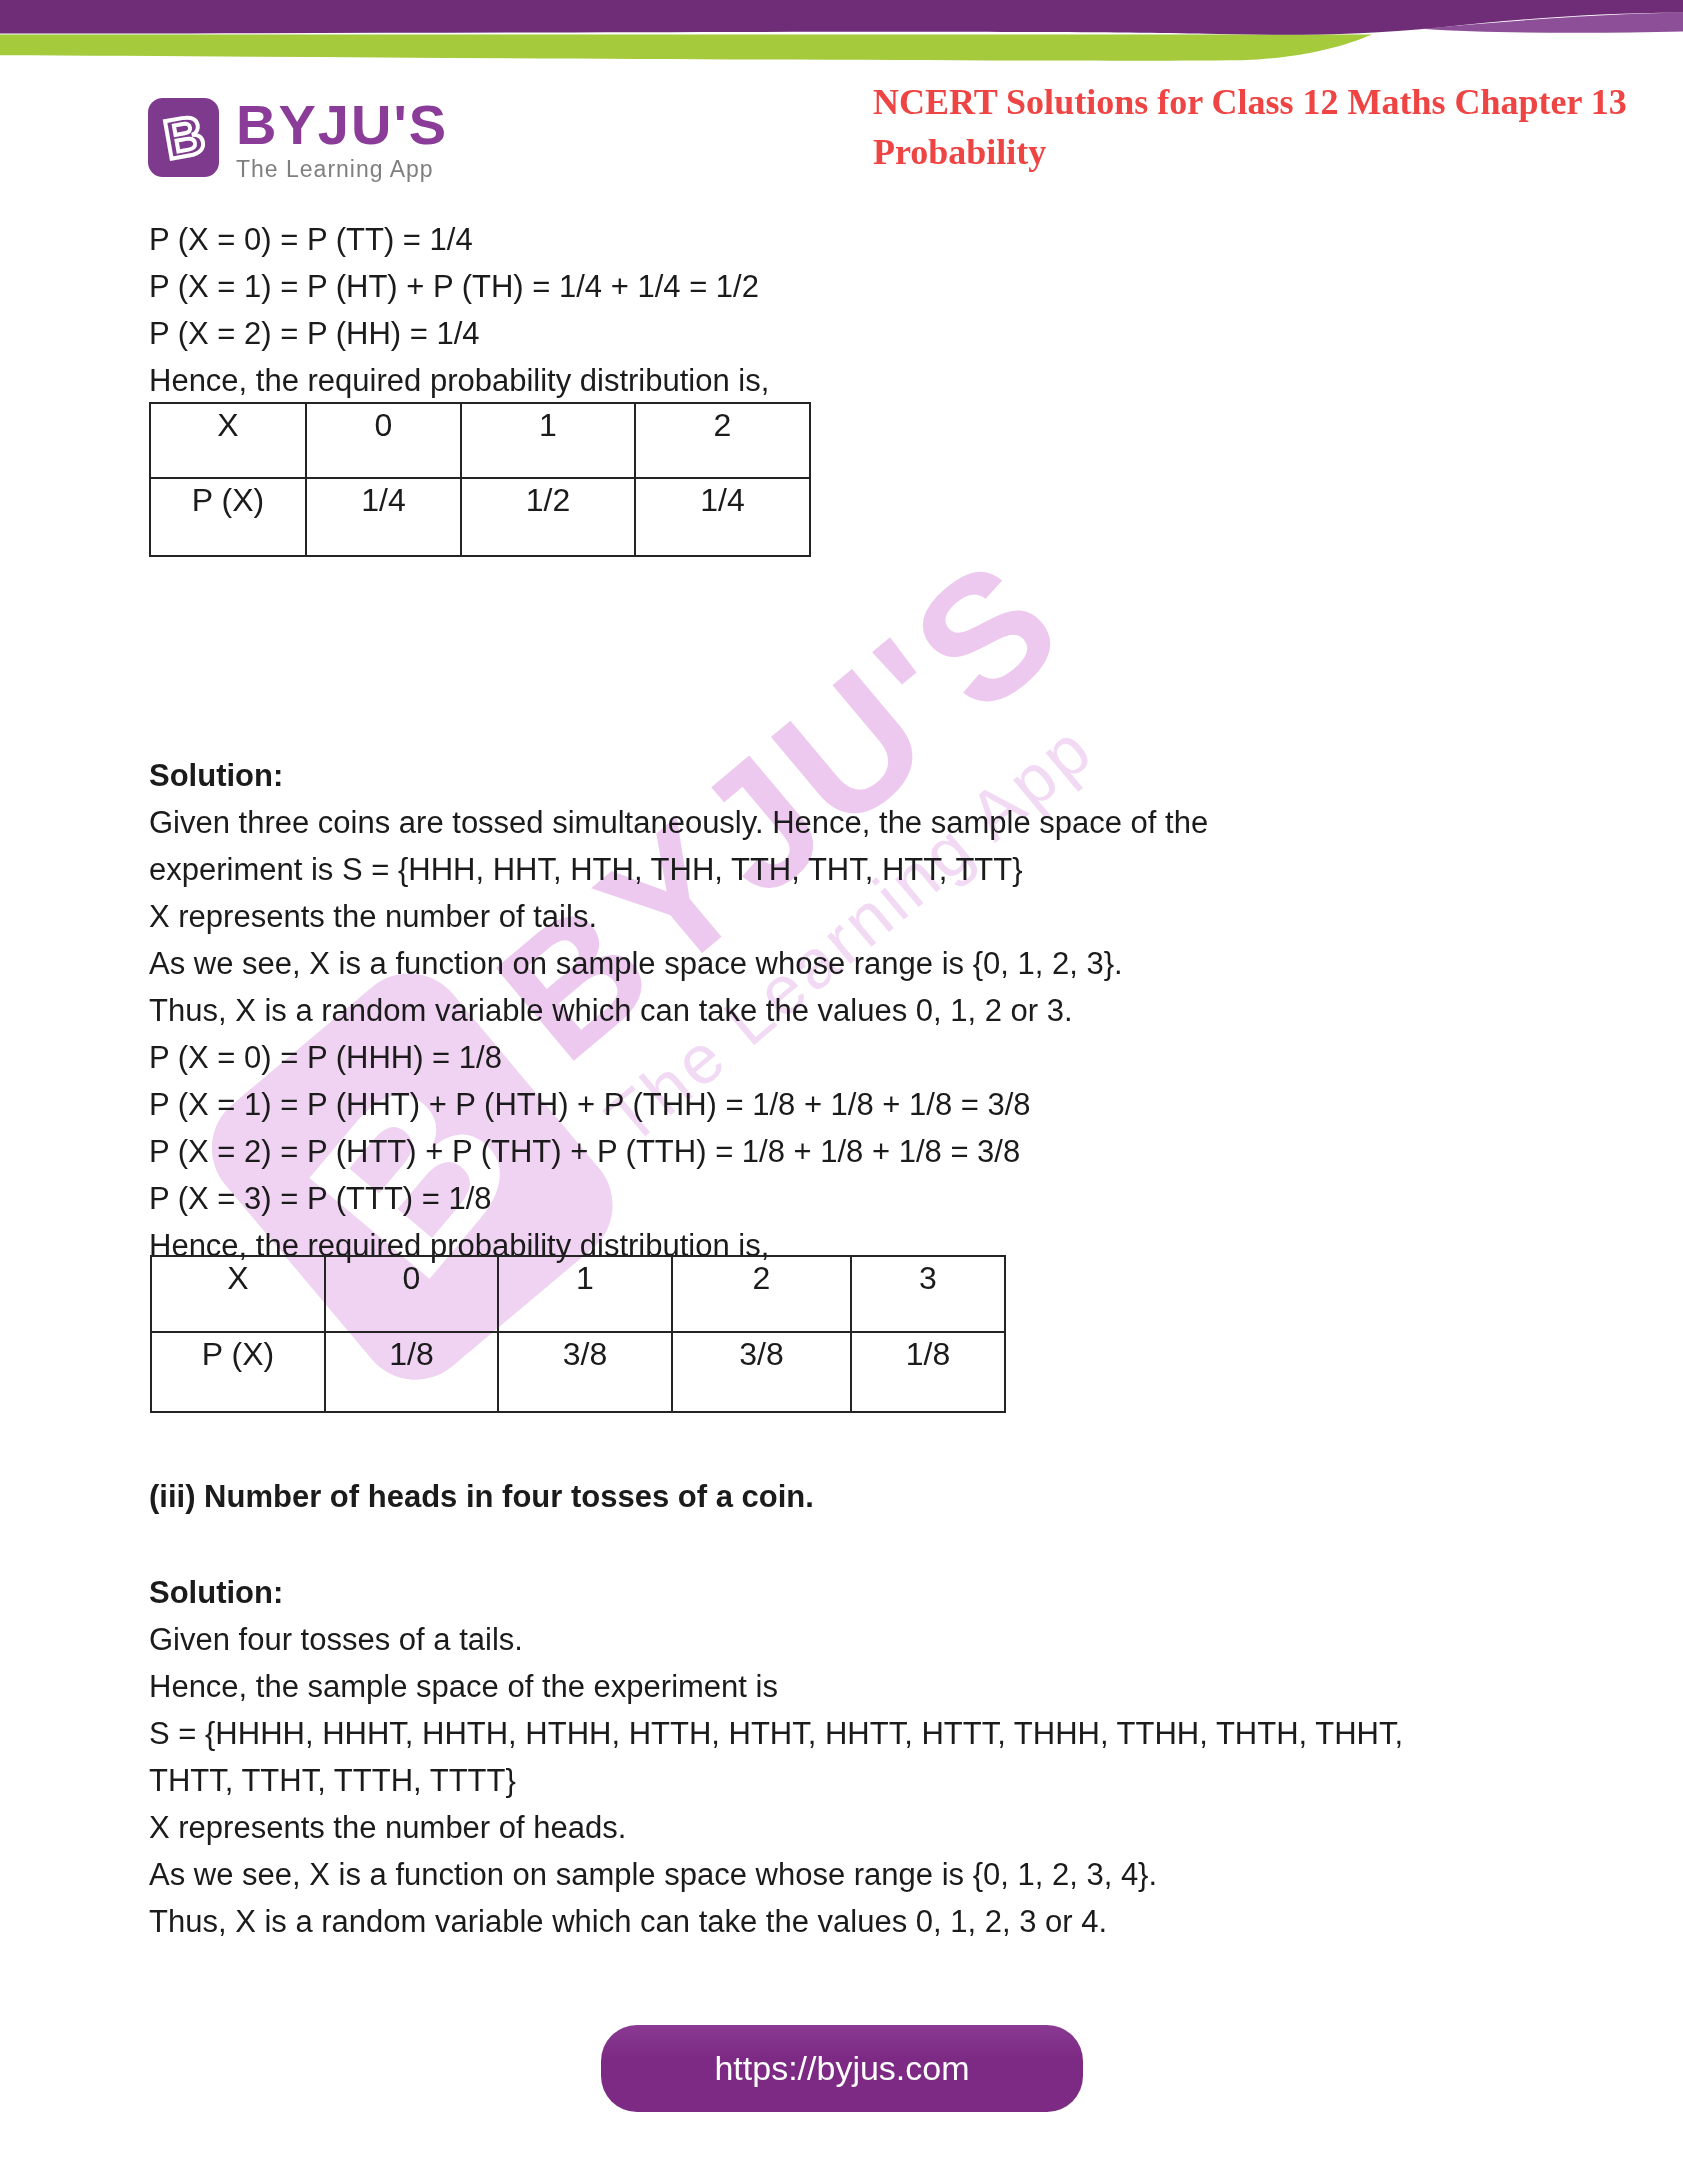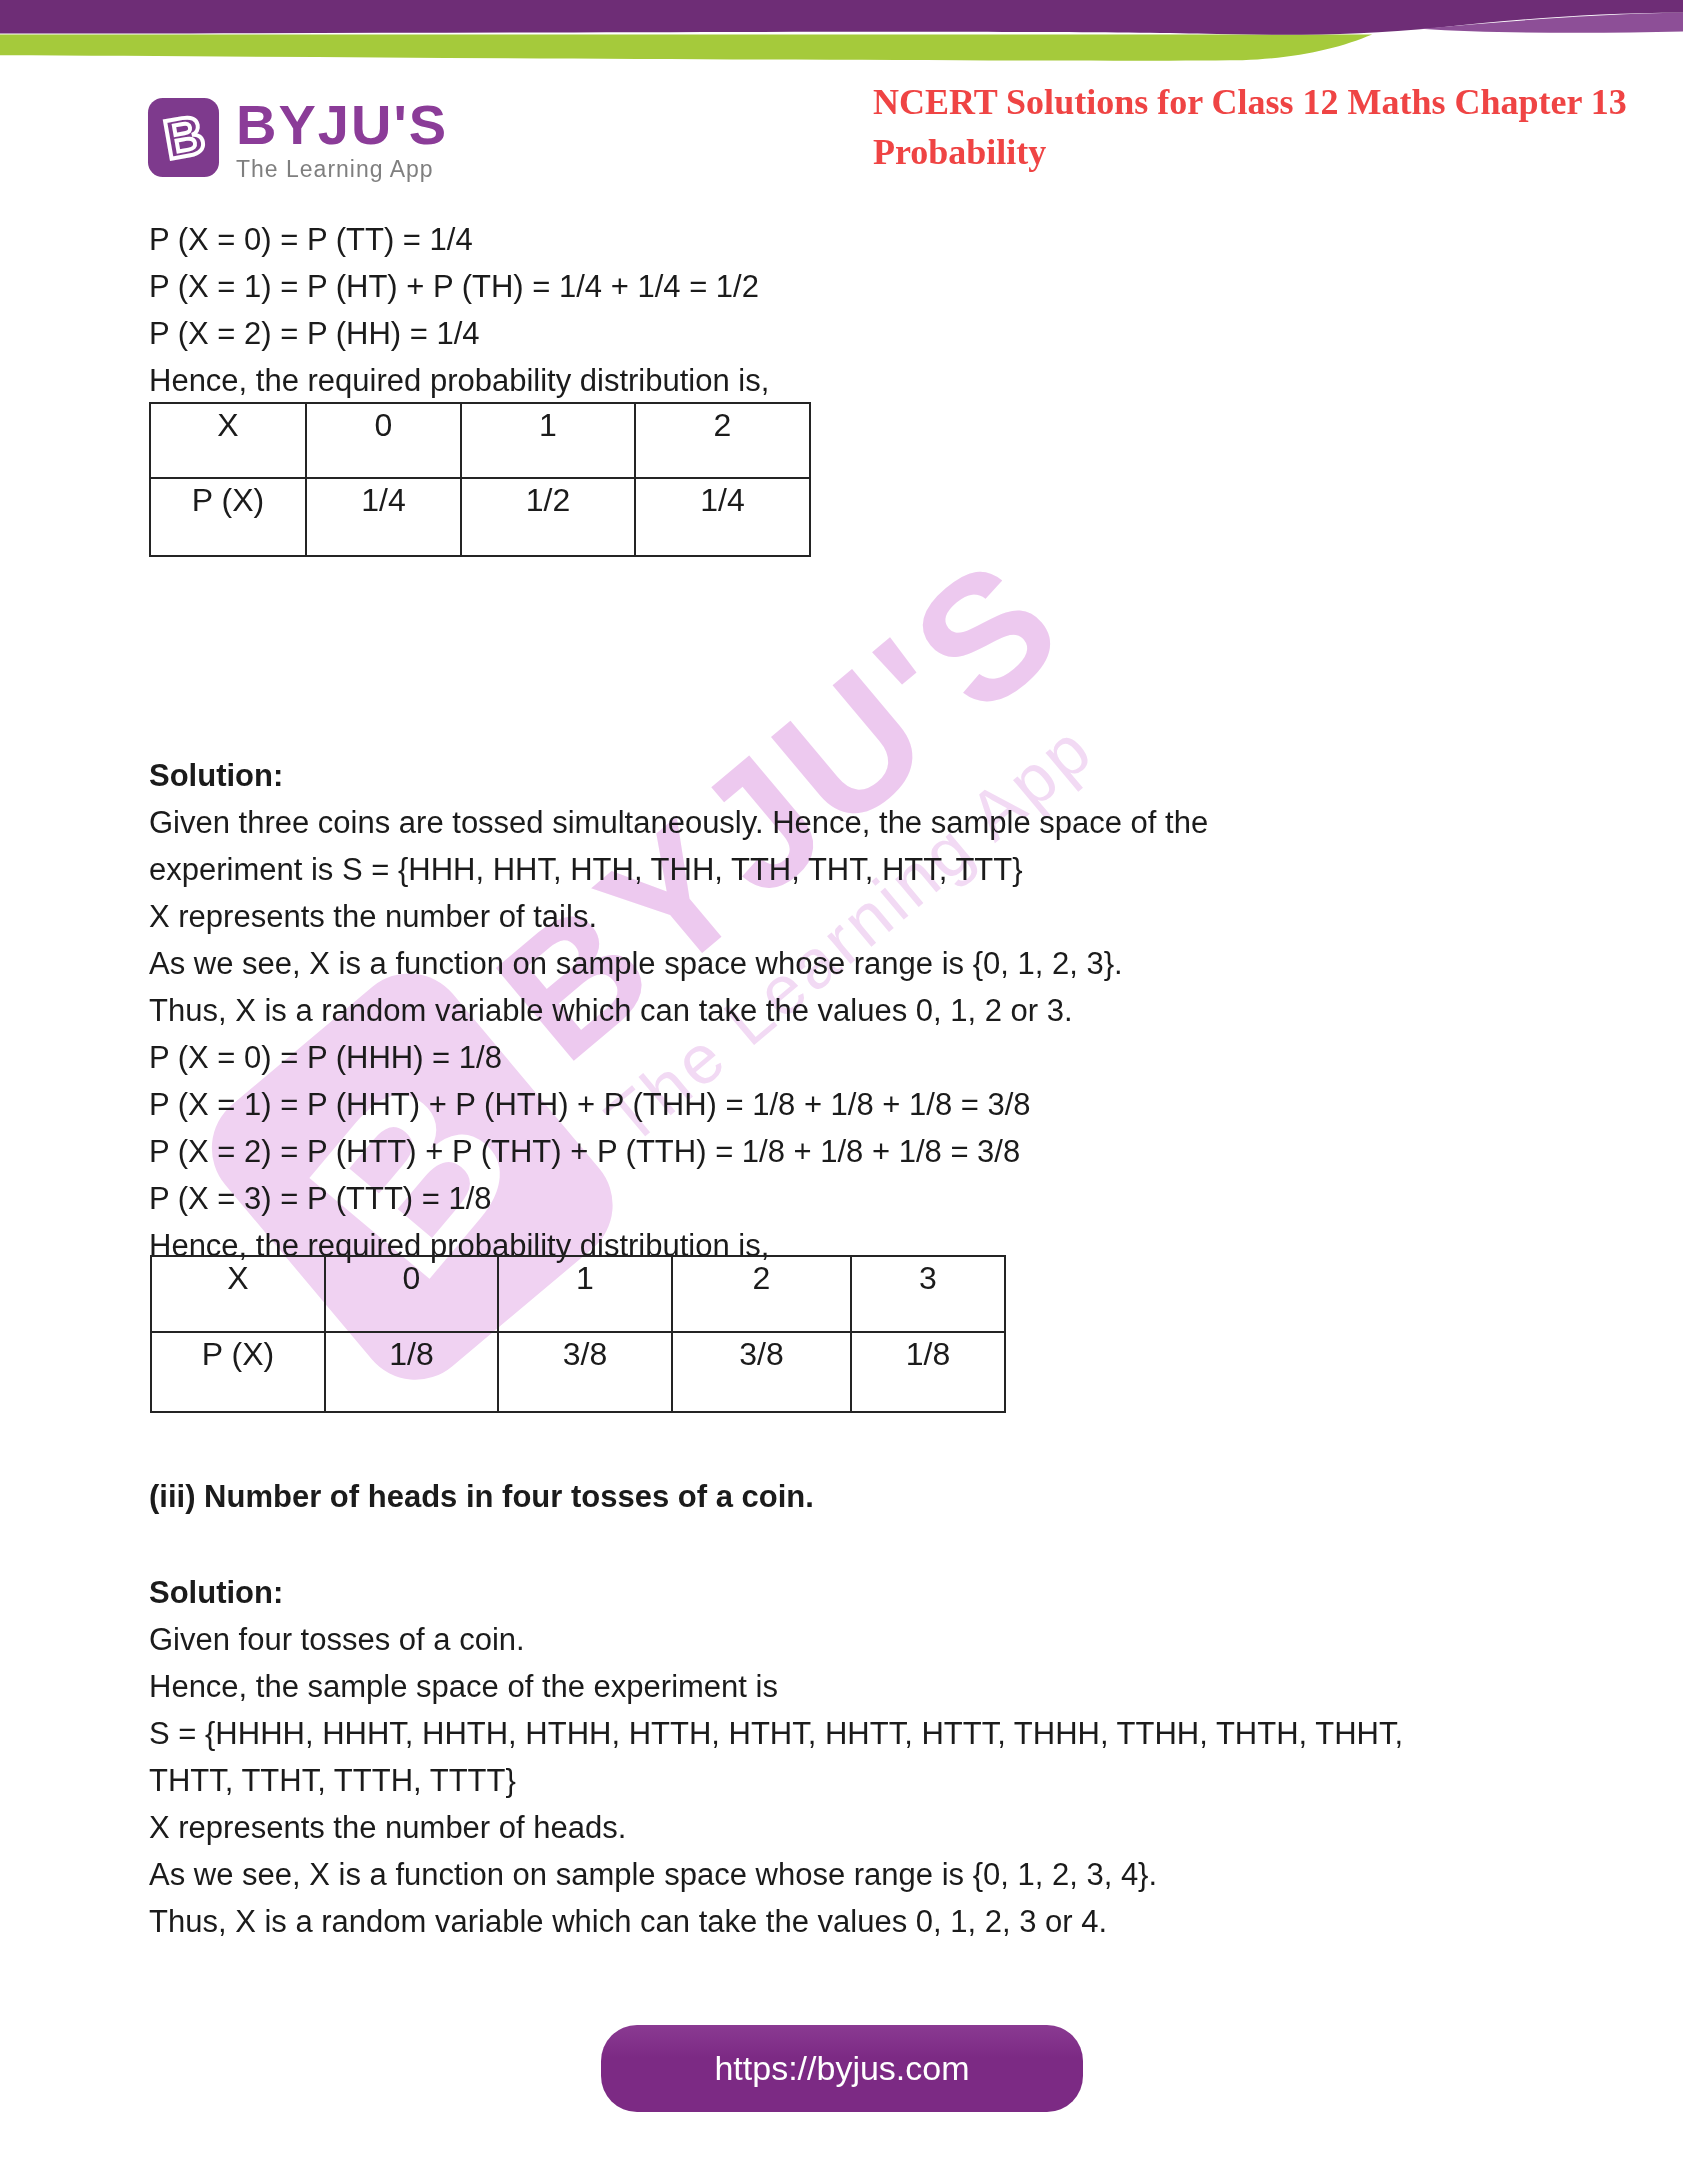--- a/index.html
+++ b/index.html
@@ -186,21 +186,21 @@
   </tbody>
     </table>
 
   <div class="blk heading" style="top:1473px;">
     <div class="line">(iii) Number of heads in four tosses of a coin.</div>
   </div>
   <div class="blk heading" style="top:1569px;">
     <div class="line">Solution:</div>
   </div>
   <div class="blk" style="top:1616px;">
-    <div class="line">Given four tosses of a coin.</div>
+    <div class="line">Given four tosses of a tails.</div>
     <div class="line">Hence, the sample space of the experiment is</div>
     <div class="line">S = {HHHH, HHHT, HHTH, HTHH, HTTH, HTHT, HHTT, HTTT, THHH, TTHH, THTH, THHT,</div>
     <div class="line">THTT, TTHT, TTTH, TTTT}</div>
     <div class="line">X represents the number of heads.</div>
     <div class="line">As we see, X is a function on sample space whose range is {0, 1, 2, 3, 4}.</div>
     <div class="line">Thus, X is a random variable which can take the values 0, 1, 2, 3 or 4.</div>
   </div>
 
   <div class="url-button" role="link">https://byjus.com</div>
 

